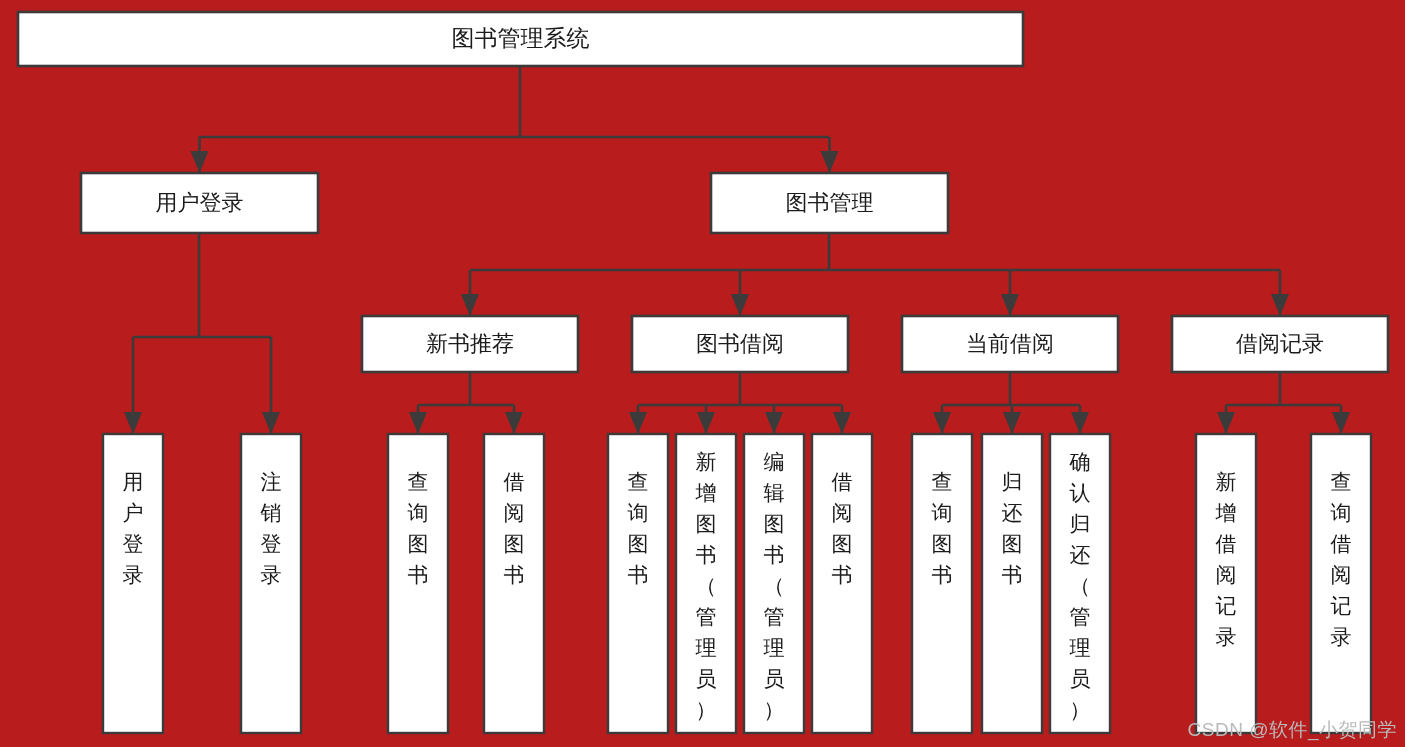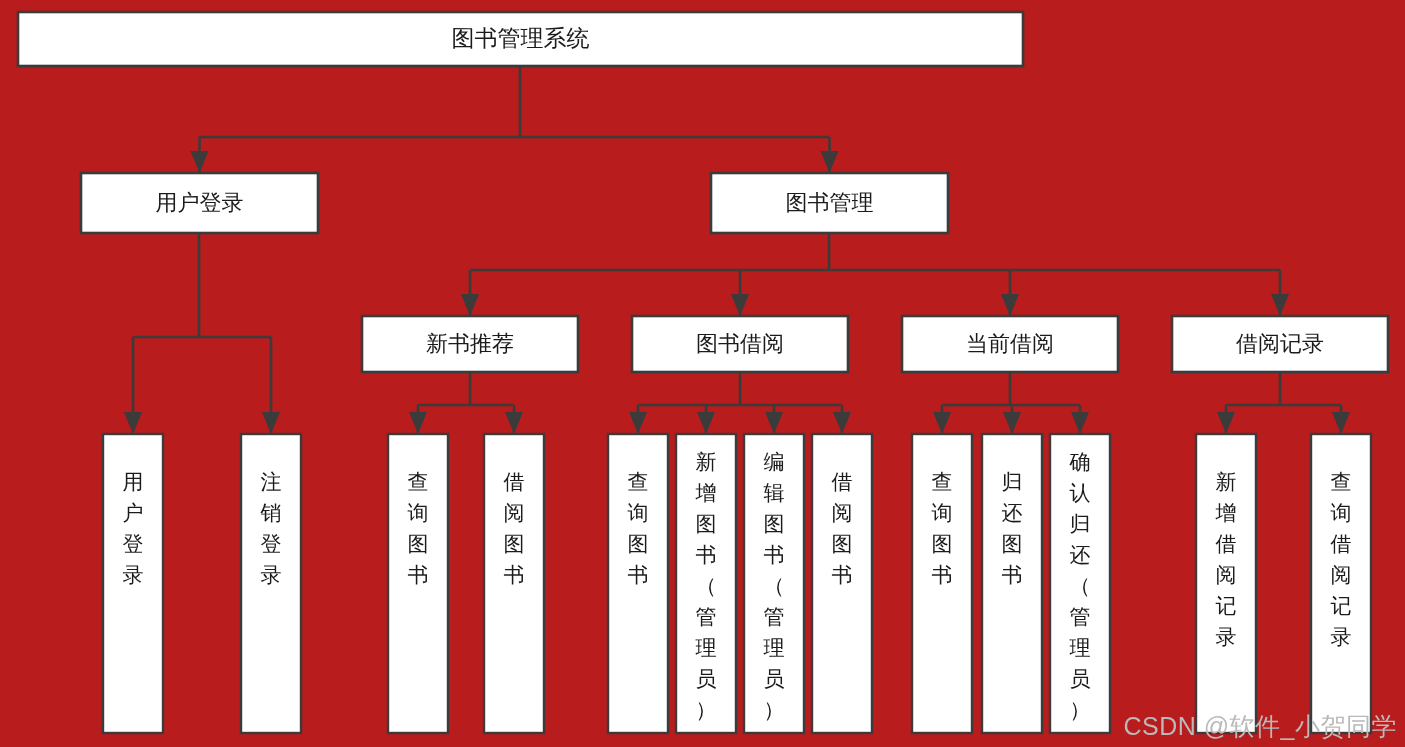--- a/index.html
+++ b/index.html
@@ -62,21 +62,21 @@
     font-family: "Liberation Sans", "DejaVu Sans", sans-serif;
     font-size: 21px;
     text-anchor: middle;
     dominant-baseline: middle;
   }
   .watermark-text {
     position: absolute;
     right: 8px;
     bottom: 4px;
     font-family: "Liberation Sans", "DejaVu Sans", sans-serif;
-    font-size: 25px;
+    font-size: 19px;
     color: #b9b9b9;
     white-space: nowrap;
     letter-spacing: 0.5px;
     pointer-events: none;
   }
 </style>
 </head>
 <body>
 
 <div id="diagram-root">

